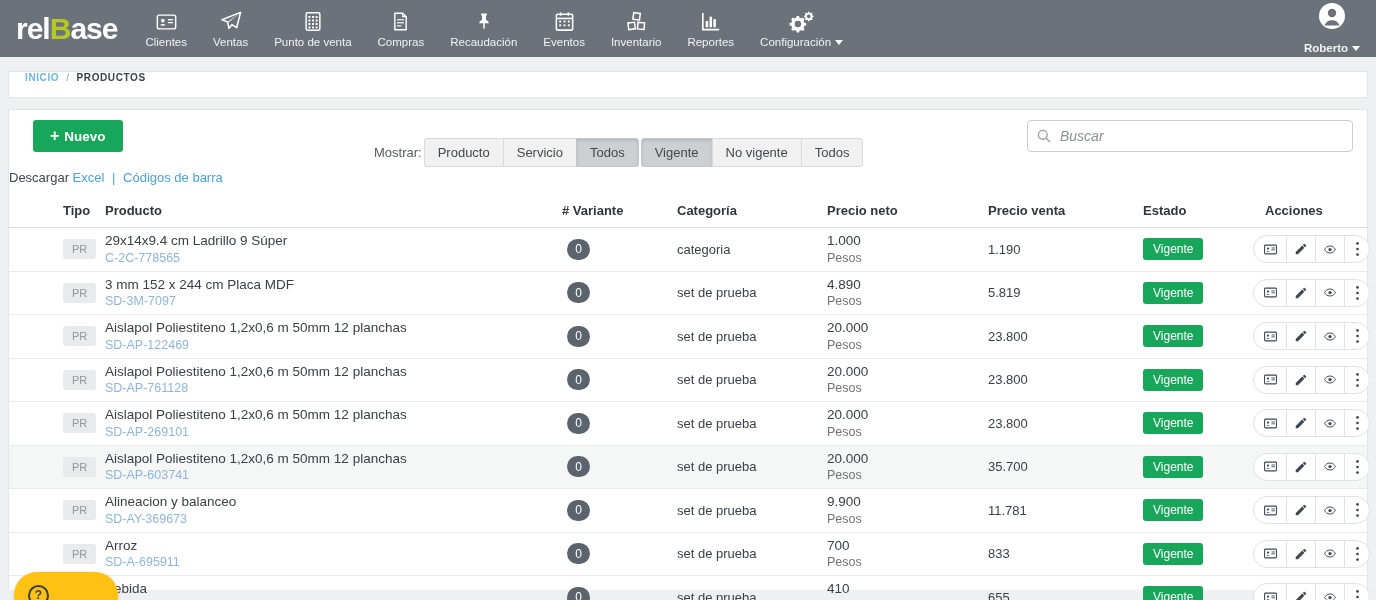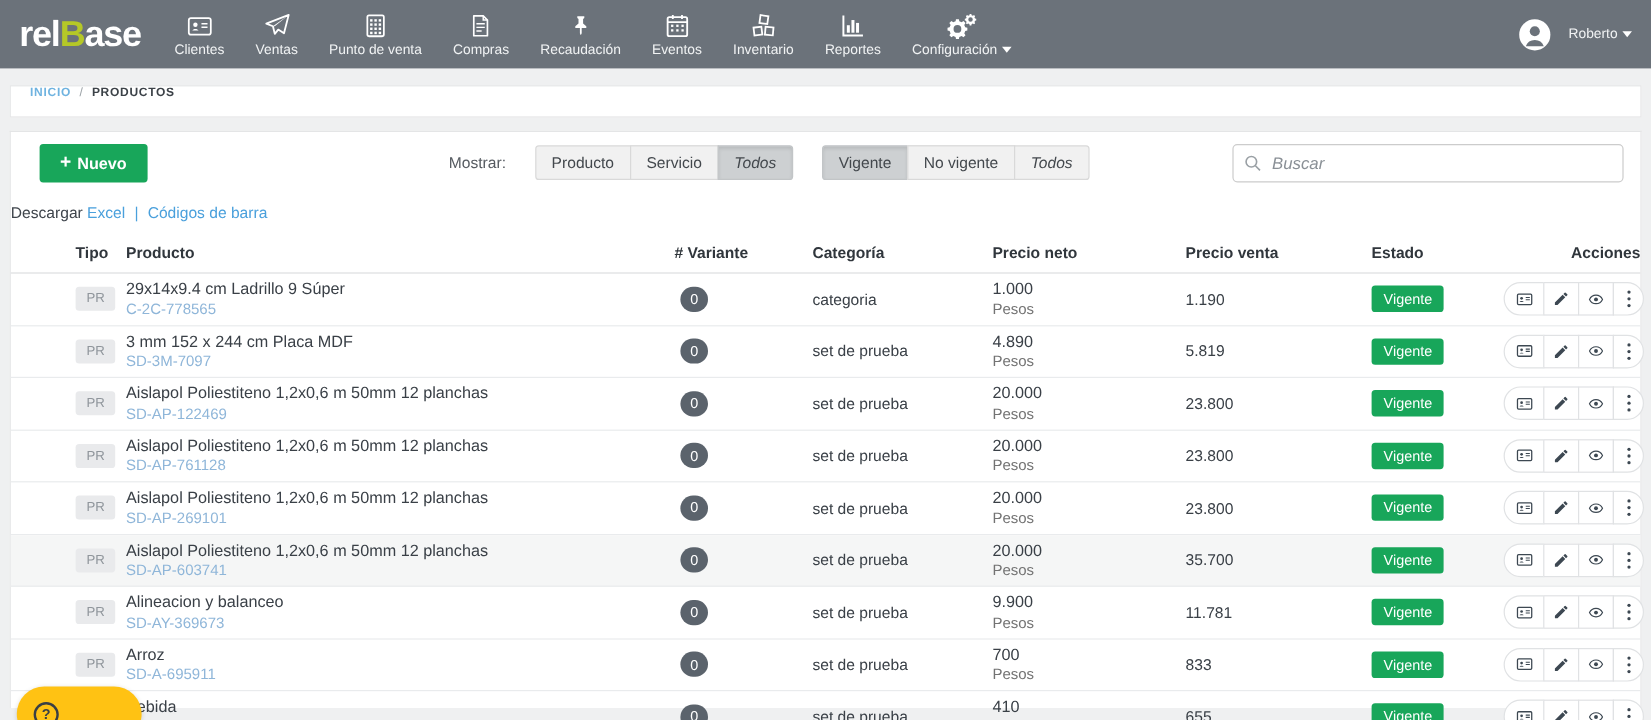--- a/index.html
+++ b/index.html
@@ -14,21 +14,21 @@
     height:57px;background:#6b727a;display:flex;align-items:center;
     padding:0 16px;box-sizing:border-box;
   }
   .logo{font-size:30px;font-weight:700;color:#fff;letter-spacing:-1px;margin-right:28px;cursor:pointer;white-space:nowrap;}
   .logo .accent{color:#b5c827;}
   .nav-items{display:flex;align-items:flex-end;gap:26px;}
   .nav-item{display:flex;flex-direction:column;align-items:center;gap:2px;cursor:pointer;text-decoration:none;}
   .nav-icon{height:25px;display:flex;align-items:center;justify-content:center;}
   .nav-label{font-size:11.5px;color:#f1f3f4;white-space:nowrap;}
   .caret{display:inline-block;width:0;height:0;border-left:4px solid transparent;border-right:4px solid transparent;border-top:5px solid #fff;margin-left:4px;vertical-align:middle;}
-  .nav-user{margin-left:auto;display:flex;flex-direction:row;align-items:center;gap:14px;cursor:pointer;}
+  .nav-user{margin-left:auto;display:flex;flex-direction:column;align-items:center;gap:14px;cursor:pointer;font-weight:bold;}
   
   .breadcrumb-bar{
     margin:14px 8px 11px;background:#fff;border:1px solid #e4e5e6;
     height:27px;display:flex;align-items:flex-start;padding:0 16px;box-sizing:border-box;
     font-size:10px;font-weight:700;letter-spacing:.6px;
   }
   .bc-home{color:#6fb3e0;text-decoration:none;cursor:pointer;}
   .bc-sep{color:#9aa0a5;margin:0 7px;font-weight:400;}
   .bc-current{color:#3c4248;}
   
@@ -37,46 +37,46 @@
     padding-top:10px;box-sizing:border-box;height:481px;
   }
   
   .toolbar{position:relative;height:46px;padding:0 14px 0 24px;}
   .btn-new{
     background:#18a65a;color:#fff;border:none;border-radius:3px;
     font-size:13.5px;font-weight:700;padding:0 17px;height:32px;cursor:pointer;
     font-family:inherit;display:inline-flex;align-items:center;gap:5px;
   }
   .btn-new .plus{font-size:16px;font-weight:700;}
-  .filters{position:absolute;left:365px;top:1px;display:flex;align-items:center;gap:24px;}
+  .filters{position:absolute;left:365px;top:18px;display:flex;align-items:center;gap:2px;}
   .mostrar{font-size:13px;color:#565b61;}
   .btn-group{display:inline-flex;}
   .fbtn{
     font-family:inherit;font-size:13px;color:#43484d;background:#f1f1f1;
     border:1px solid #d9d9d9;padding:6px 13px;cursor:pointer;margin-left:-1px;
   }
   .fbtn:first-child{border-radius:3px 0 0 3px;margin-left:0;}
-  .fbtn:last-child{border-radius:0 3px 3px 0;font-style:italic;}
+  .fbtn:last-child{border-radius:0 3px 3px 0;}
   .fbtn.active{background:#cdd0d2;border-color:#c2c5c7;box-shadow:inset 0 2px 3px rgba(0,0,0,.1);}
   .search-wrap{position:absolute;right:14px;top:0;width:326px;height:32px;}
   .search-wrap svg{position:absolute;left:9px;top:8px;}
   .search-input{
     width:100%;height:100%;box-sizing:border-box;border:1px solid #ccc;border-radius:4px;
     padding:0 20px 0 32px;font-family:inherit;font-size:14px;color:#333;outline:none;
   }
   .search-input::placeholder{font-style:italic;color:#8a9096;}
   
   .download-row{padding-right:14px;font-size:13px;color:#3f454c;margin-top:4px;height:18px;}
   .download-row a{color:#4aa0dc;text-decoration:none;cursor:pointer;}
   .download-row .pipe{color:#4aa0dc;margin:0 4px;}
   
   .grid-row{display:grid;grid-template-columns:96px 457px 115px 150px 161px 155px 110px 1fr;align-items:center;}
   .thead{height:33px;border-bottom:1px solid #dcdee0;margin-top:6px;font-size:13px;font-weight:700;color:#30363c;}
   .thead .th:first-child{padding-left:54px;}
-  .th-acciones{padding-left:12px;text-align:right;}
+  .th-acciones{padding-left:12px;}
   .tr{height:43.5px;border-bottom:1px solid #e9ebed;box-sizing:border-box;}
   .tr.highlight{background:#f5f6f6;}
   .td{font-size:13px;color:#3a4047;}
   .td-tipo{padding-left:54px;}
   .badge-tipo{
     background:#e9eaec;color:#90969c;font-size:11px;padding:4px 9px;border-radius:3px;display:inline-block;
   }
   .prod-name{font-size:13.5px;color:#3a4047;line-height:1.3;}
   .prod-code{font-size:12.5px;color:#8fb6d9;line-height:1.3;}
   .td-var{padding-left:5px;}

